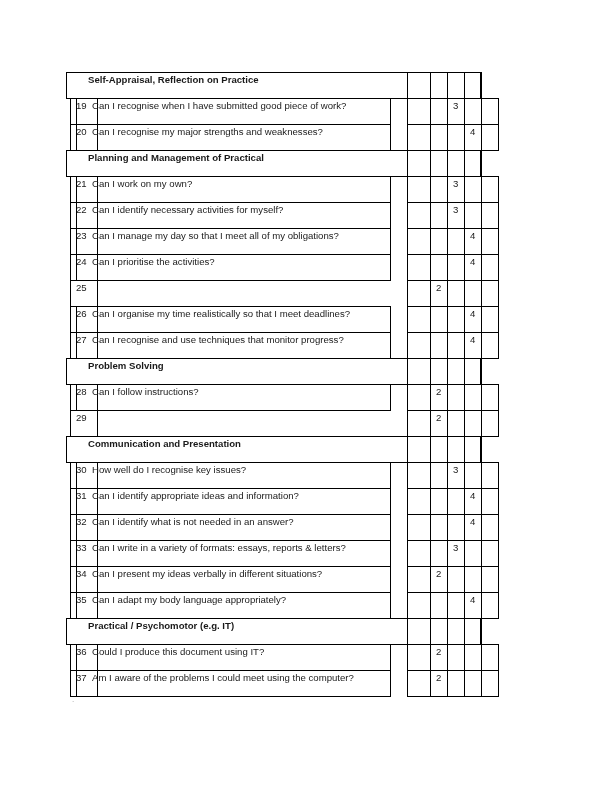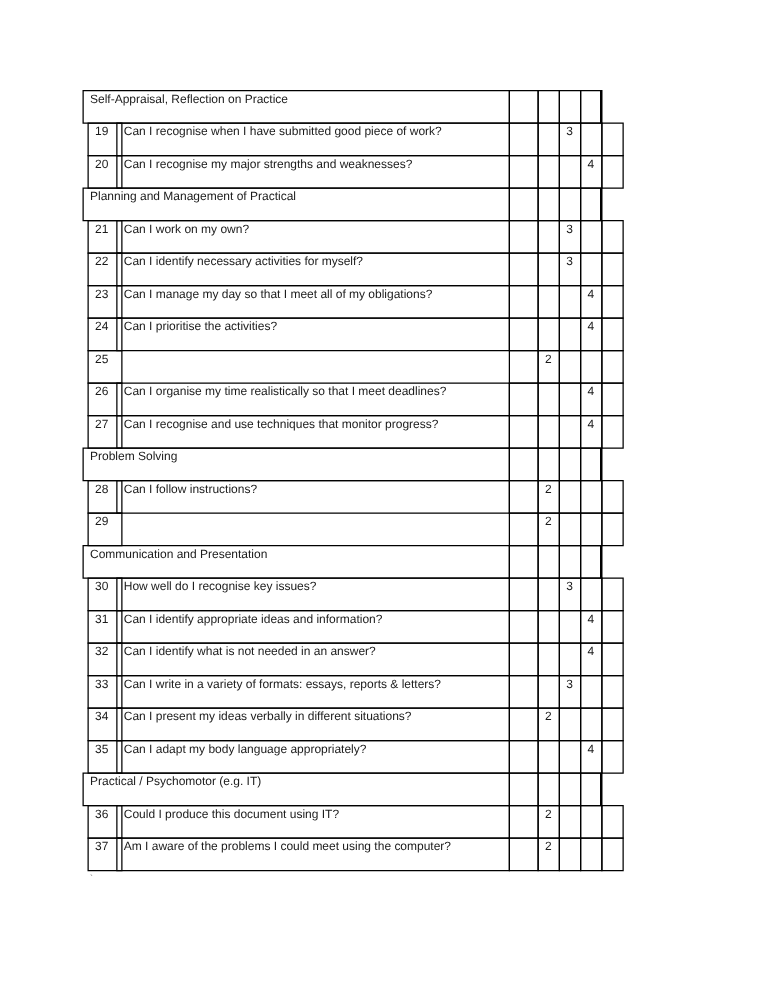--- a/index.html
+++ b/index.html
@@ -35,33 +35,33 @@
       font-size: 9.6px;
       line-height: 12px;
       padding-top: 1px;
       overflow: hidden;
       white-space: nowrap;
     }
     
     .hdr-label {
       left: 0;
       width: 342px;
-      padding-left: 5px;
-      font-weight: normal;
+      padding-left: 21px;
+      font-weight: bold;
     }
     
     .num {
       left: 4px;
       width: 28px;
       padding-left: 5px;
     }
     .q {
-      left: 27px;
+      left: 10px;
       width: 315px;
-      padding-left: 5px;
+      padding-left: 15px;
     }
     .c1 { left: 341px; width: 24px; }
     .c2 { left: 364px; width: 18px; padding-left: 5px; }
     .c3 { left: 381px; width: 18px; padding-left: 5px; }
     .c4 { left: 398px; width: 18px; padding-left: 5px; }
     .c5 { left: 415px; width: 18px; }
     .hdr .c4 {
       border-right: 2px solid #000;
       width: 18px;
     }

